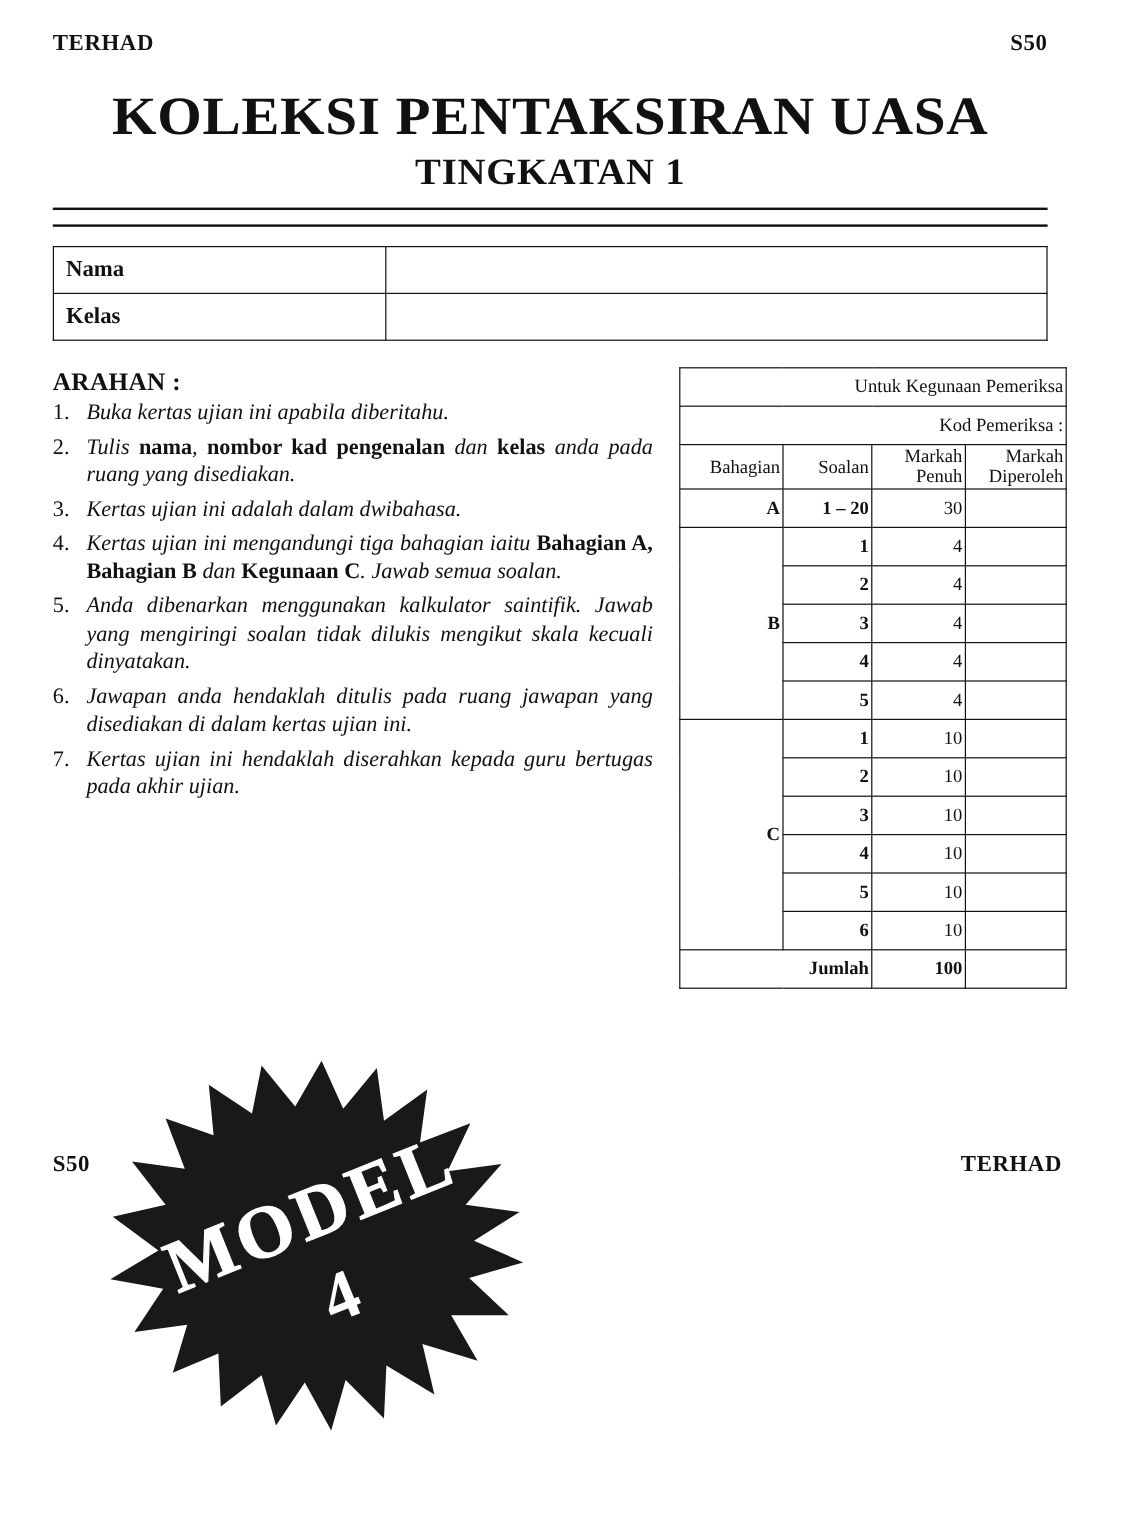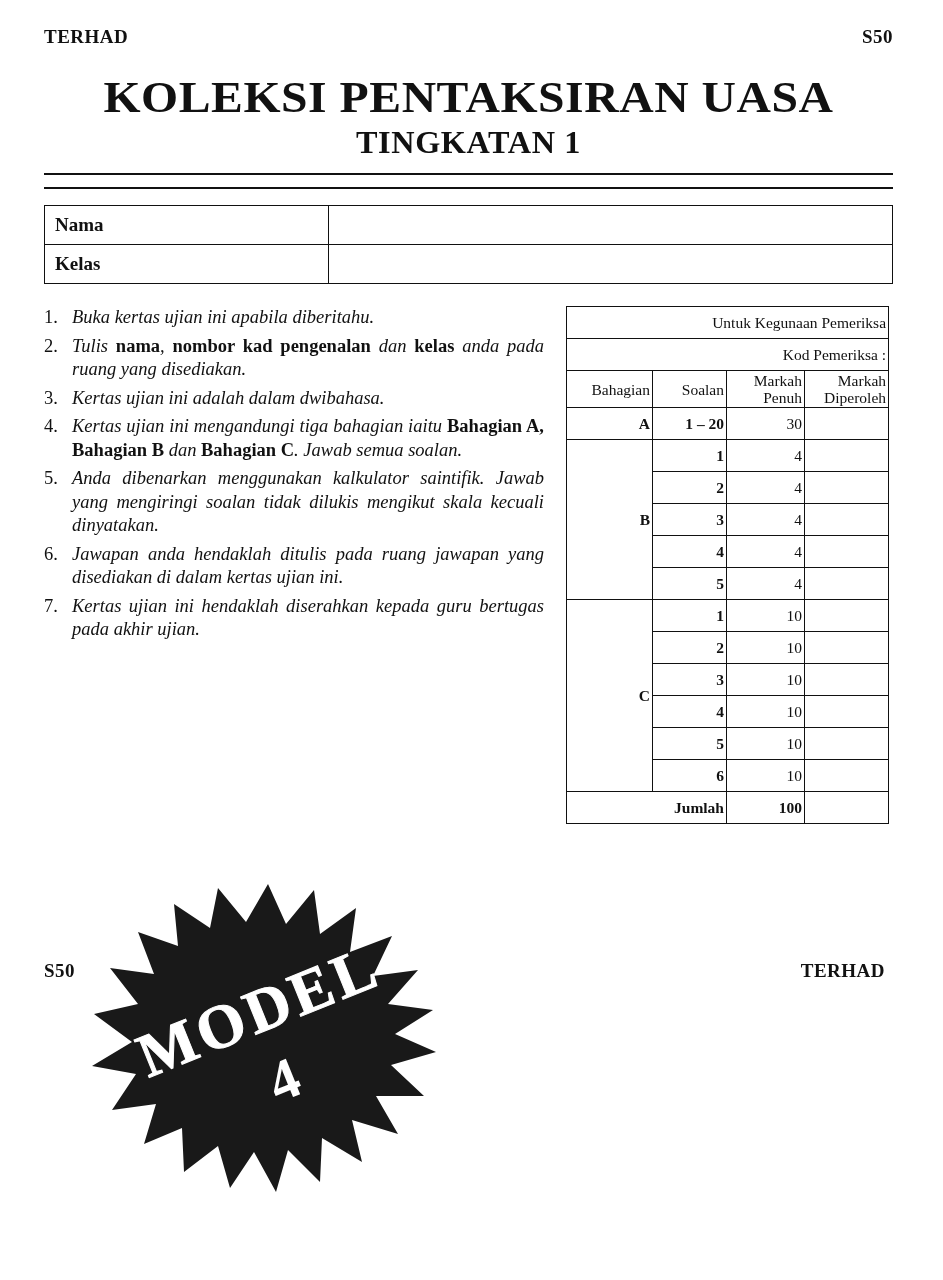--- a/index.html
+++ b/index.html
@@ -13,21 +13,21 @@
     font-family: "Liberation Serif", serif;
     color: #111111;
     position: relative;
     overflow: hidden;
   }
   .page {
     position: relative;
     width: 943px;
     height: 1004px;
     box-sizing: border-box;
-    padding: 26px 50px 20px 44px;
+    padding: 26px 70px 20px 44px;
   }
 
   
   .top-row {
     display: flex;
     justify-content: space-between;
     align-items: baseline;
     font-family: "Liberation Serif", serif;
     font-weight: bold;
     font-size: 19px;
@@ -238,36 +238,37 @@
       <tr>
         <td>Kelas</td>
         <td class="value"></td>
       </tr>
     </tbody>
   </table>
 
   <div class="lower">
 
     <div class="instructions">
+      <div class="instr-head">ARAHAN :</div>
       <ol class="instr-list">
         <li>
           <span class="num">1.</span>
           <span class="txt">Buka kertas ujian ini apabila diberitahu.</span>
         </li>
         <li>
           <span class="num">2.</span>
           <span class="txt">Tulis <span class="b">nama</span>, <span class="b">nombor kad pengenalan</span> dan <span class="b">kelas</span> anda pada ruang yang disediakan.</span>
         </li>
         <li>
           <span class="num">3.</span>
           <span class="txt">Kertas ujian ini adalah dalam dwibahasa.</span>
         </li>
         <li>
           <span class="num">4.</span>
-          <span class="txt">Kertas ujian ini mengandungi tiga bahagian iaitu <span class="b">Bahagian A, Bahagian B</span> dan <span class="b">Bahagian C</span>. Jawab semua soalan.</span>
+          <span class="txt">Kertas ujian ini mengandungi tiga bahagian iaitu <span class="b">Bahagian A, Bahagian B</span> dan <span class="b">Kegunaan C</span>. Jawab semua soalan.</span>
         </li>
         <li>
           <span class="num">5.</span>
           <span class="txt">Anda dibenarkan menggunakan kalkulator saintifik. Jawab yang mengiringi soalan tidak dilukis mengikut skala kecuali dinyatakan.</span>
         </li>
         <li>
           <span class="num">6.</span>
           <span class="txt">Jawapan anda hendaklah ditulis pada ruang jawapan yang disediakan di dalam kertas ujian ini.</span>
         </li>
         <li>

